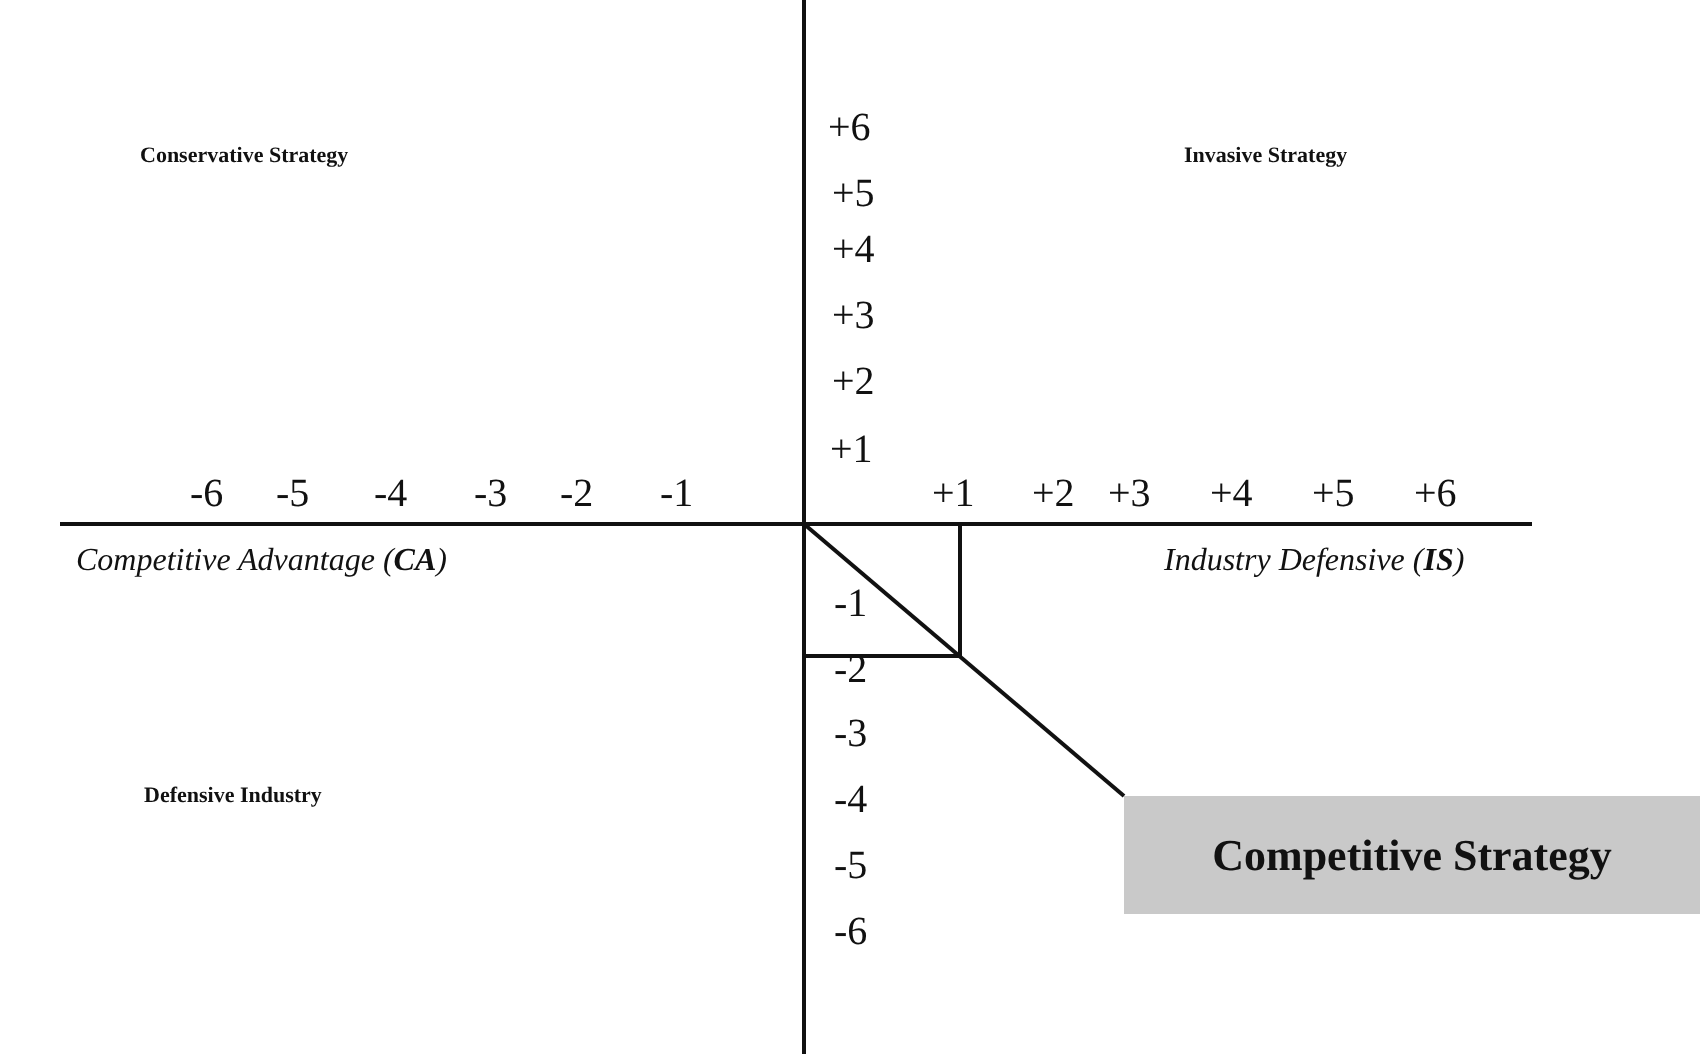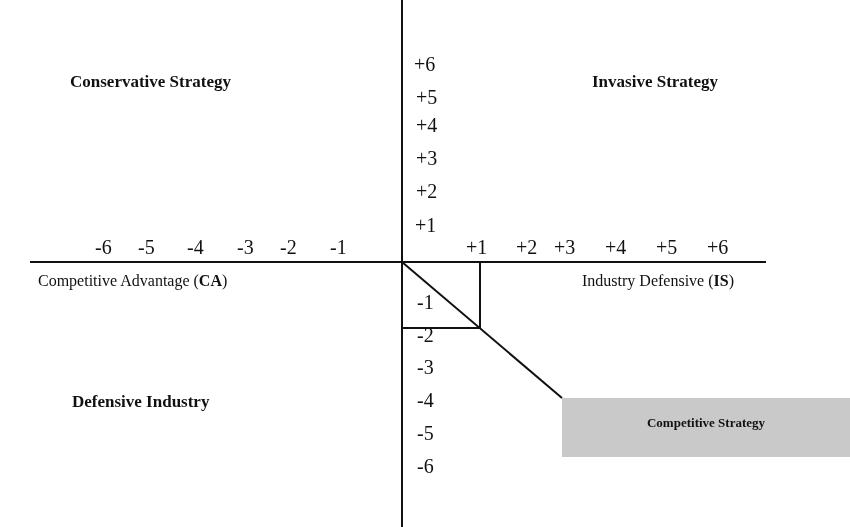--- a/index.html
+++ b/index.html
@@ -1,23 +1,23 @@
 <!DOCTYPE html>
 <html><head>
 <meta charset="utf-8">
 <style>
   html,body{margin:0;padding:0;background:#fff;}
   body{width:850px;height:527px;position:relative;overflow:hidden;font-family:"Liberation Serif","DejaVu Serif",serif;color:#111;}
   svg{position:absolute;left:0;top:0;}
   .lbl{position:absolute;white-space:nowrap;}
-  .quad{font-weight:bold;font-size:17px;}
+  .quad{font-weight:bold;font-size:11px;}
   .tick{font-size:20px;}
-  .axis{font-size:16px;}
+  .axis{font-size:16px;font-style:italic;}
   .box{position:absolute;left:562px;top:398px;width:288px;height:59px;background:#c9c9c9;}
-  .box span{position:absolute;left:0;right:0;top:17px;text-align:center;font-weight:bold;font-size:13px;}
+  .box span{position:absolute;left:0;right:0;top:17px;text-align:center;font-weight:bold;font-size:22px;}
 </style>
 </head>
 <body>
 
 <svg width="850" height="527">
   <line x1="402" y1="0" x2="402" y2="527" stroke="#111" stroke-width="2"></line>
   <line x1="30" y1="262" x2="766" y2="262" stroke="#111" stroke-width="2"></line>
   <line x1="480" y1="262" x2="480" y2="328" stroke="#111" stroke-width="2"></line>
   <line x1="402" y1="328" x2="480" y2="328" stroke="#111" stroke-width="2"></line>
   <line x1="402" y1="262" x2="562" y2="398" stroke="#111" stroke-width="2"></line>

